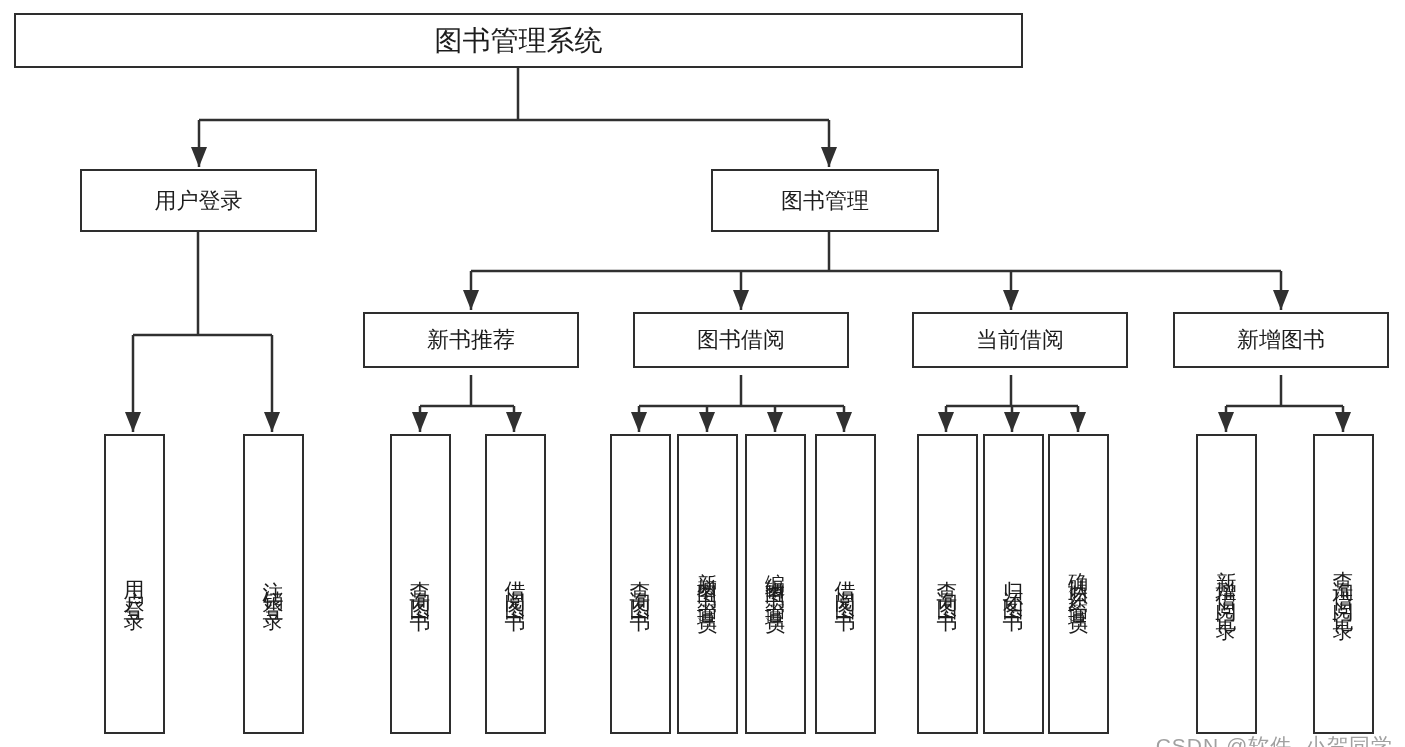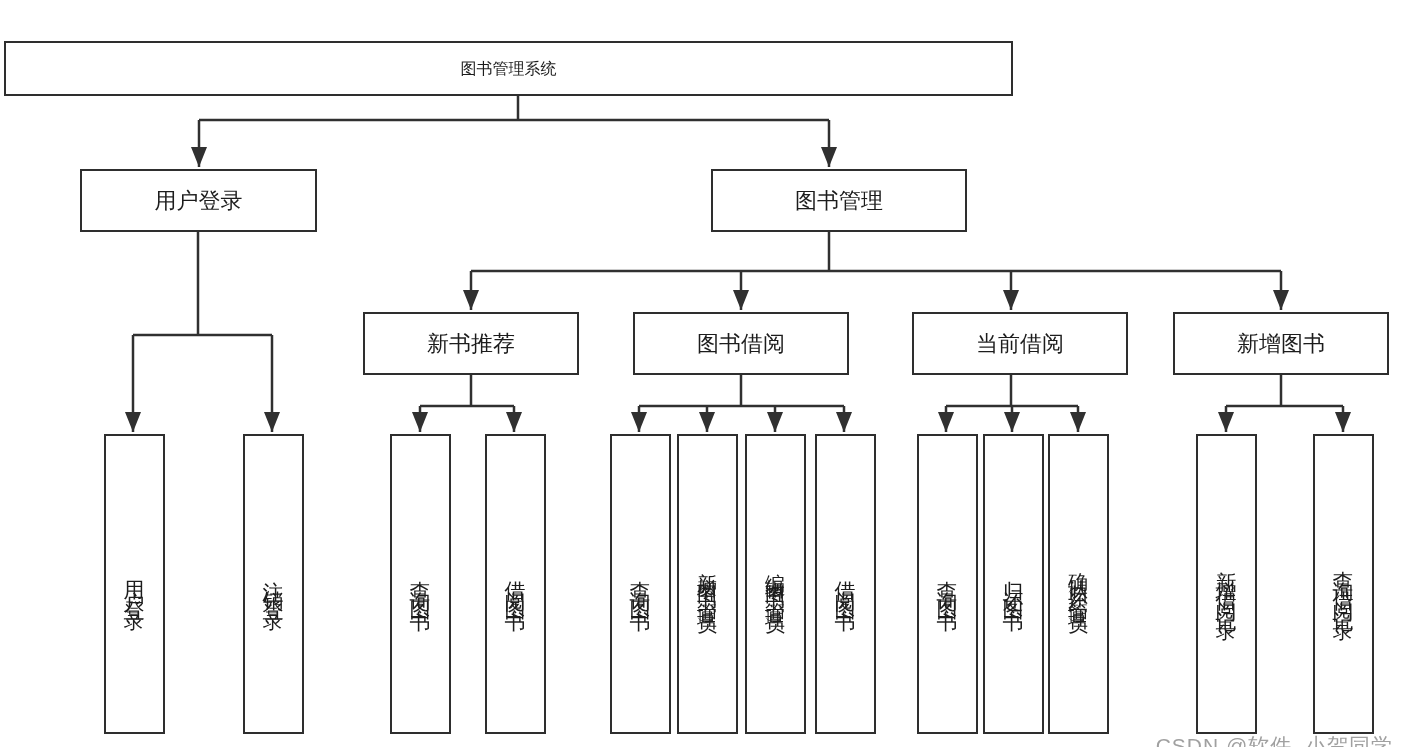--- a/index.html
+++ b/index.html
@@ -21,31 +21,30 @@
     box-sizing: border-box;
     background: #ffffff;
     border: 2.5px solid #2e2e2e;
     color: #1c1c1c;
     display: flex;
     align-items: center;
     justify-content: center;
     line-height: 1;
   }
   .root {
-    left: 4px; top: 13px;
+    left: 14px; top: 13px;
     width: 1009px; height: 55px;
-    font-size: 16px;
-    margin-top: 28px;
+    font-size: 28px;
   }
   .branch {
     top: 169px; height: 63px;
     font-size: 22px;
   }
   .sub {
-    top: 312px; height: 63px; width: 216px;
+    top: 312px; height: 56px; width: 216px;
     font-size: 22px;
   }
   .leaf {
     top: 434px; height: 300px; width: 61px;
     writing-mode: vertical-rl;
     text-orientation: mixed;
     font-size: 21px;
     letter-spacing: 10px;
   }
   .leaf.tight {
@@ -106,21 +105,21 @@
         <line x1="1078" y1="406" x2="1078" y2="432" marker-end="url(#arr)"></line>
         <line x1="1226" y1="406" x2="1226" y2="432" marker-end="url(#arr)"></line>
         <line x1="1343" y1="406" x2="1343" y2="432" marker-end="url(#arr)"></line>
       </g>
     </g>
   </svg>
 
   <div class="node root">图书管理系统</div>
 
   <div class="node branch" style="left:80px; width:237px;">用户登录</div>
-  <div class="node branch" style="left:711px; width:256px;">图书管理</div>
+  <div class="node branch" style="left:711px; width:228px;">图书管理</div>
 
   <div class="node sub" style="left:363px;">新书推荐</div>
   <div class="node sub" style="left:633px;text-align:center;">图书借阅</div>
   <div class="node sub" style="left:903px;margin-left:9px;">当前借阅</div>
   <div class="node sub" style="left:1173px;">新增图书</div>
 
   <div class="node leaf" style="left:104px;">用户登录</div>
   <div class="node leaf" style="left:243px;">注销登录</div>
 
   <div class="node leaf" style="left:390px;">查询图书</div>

